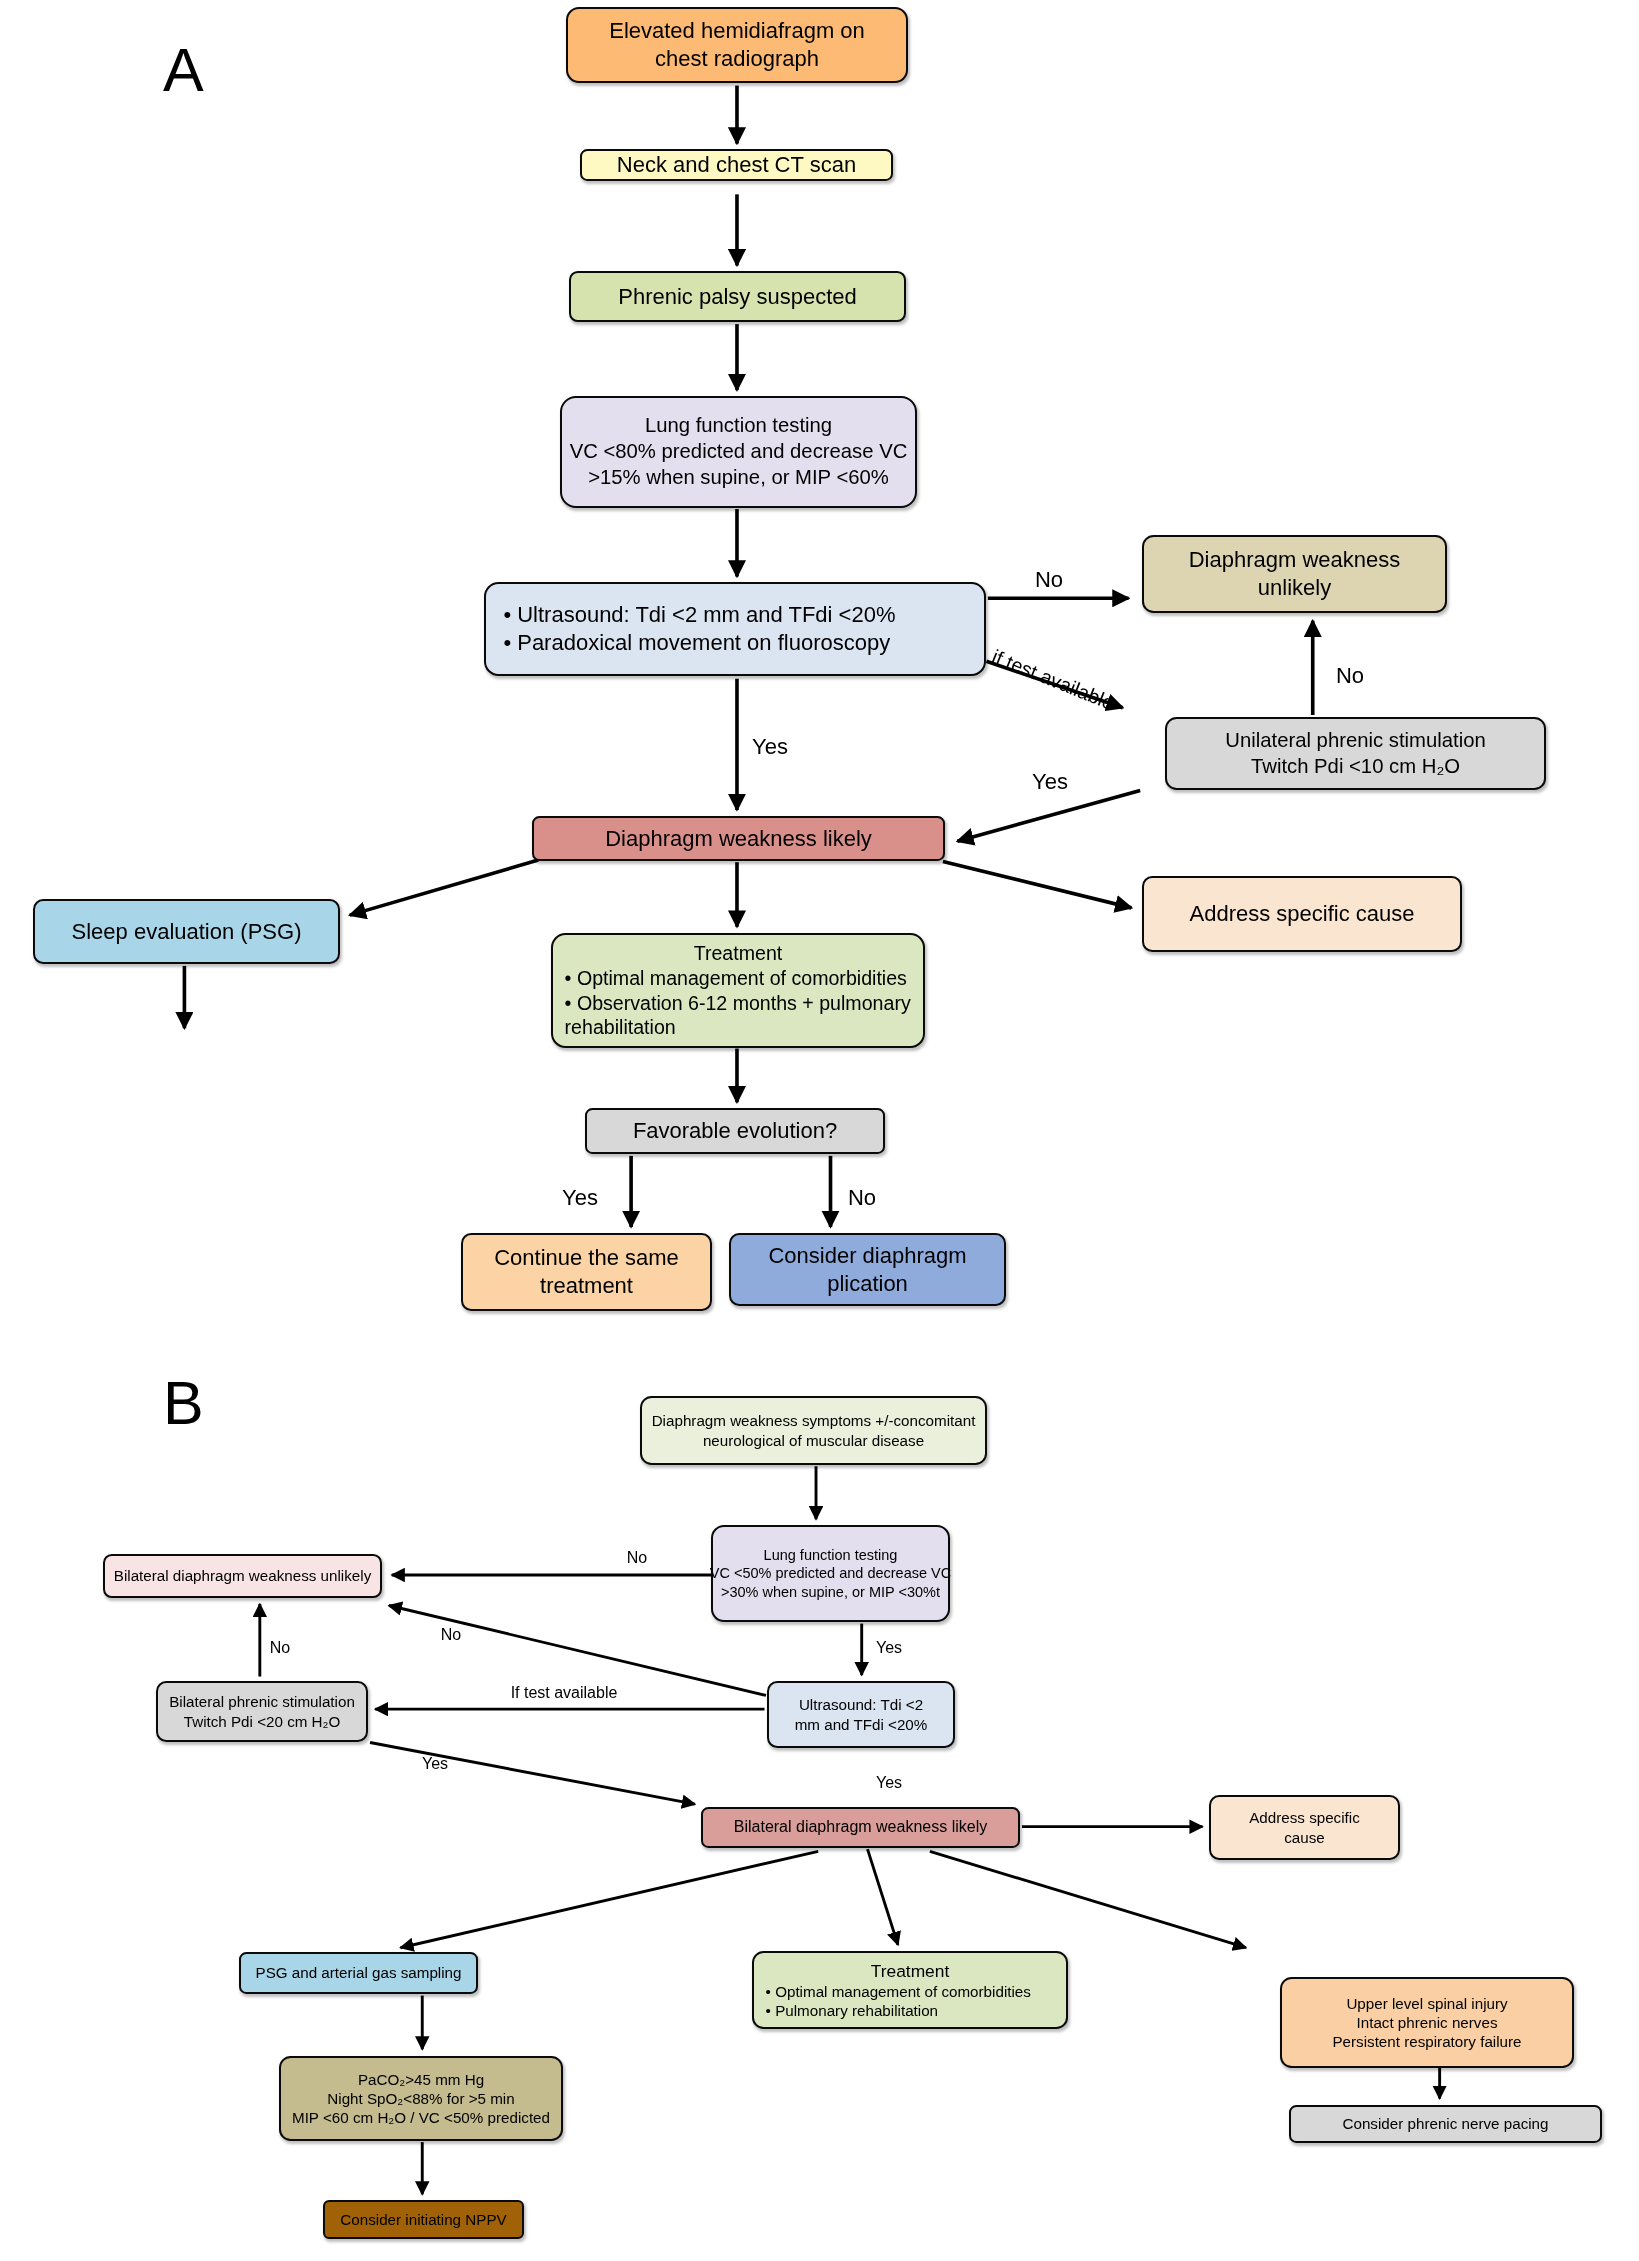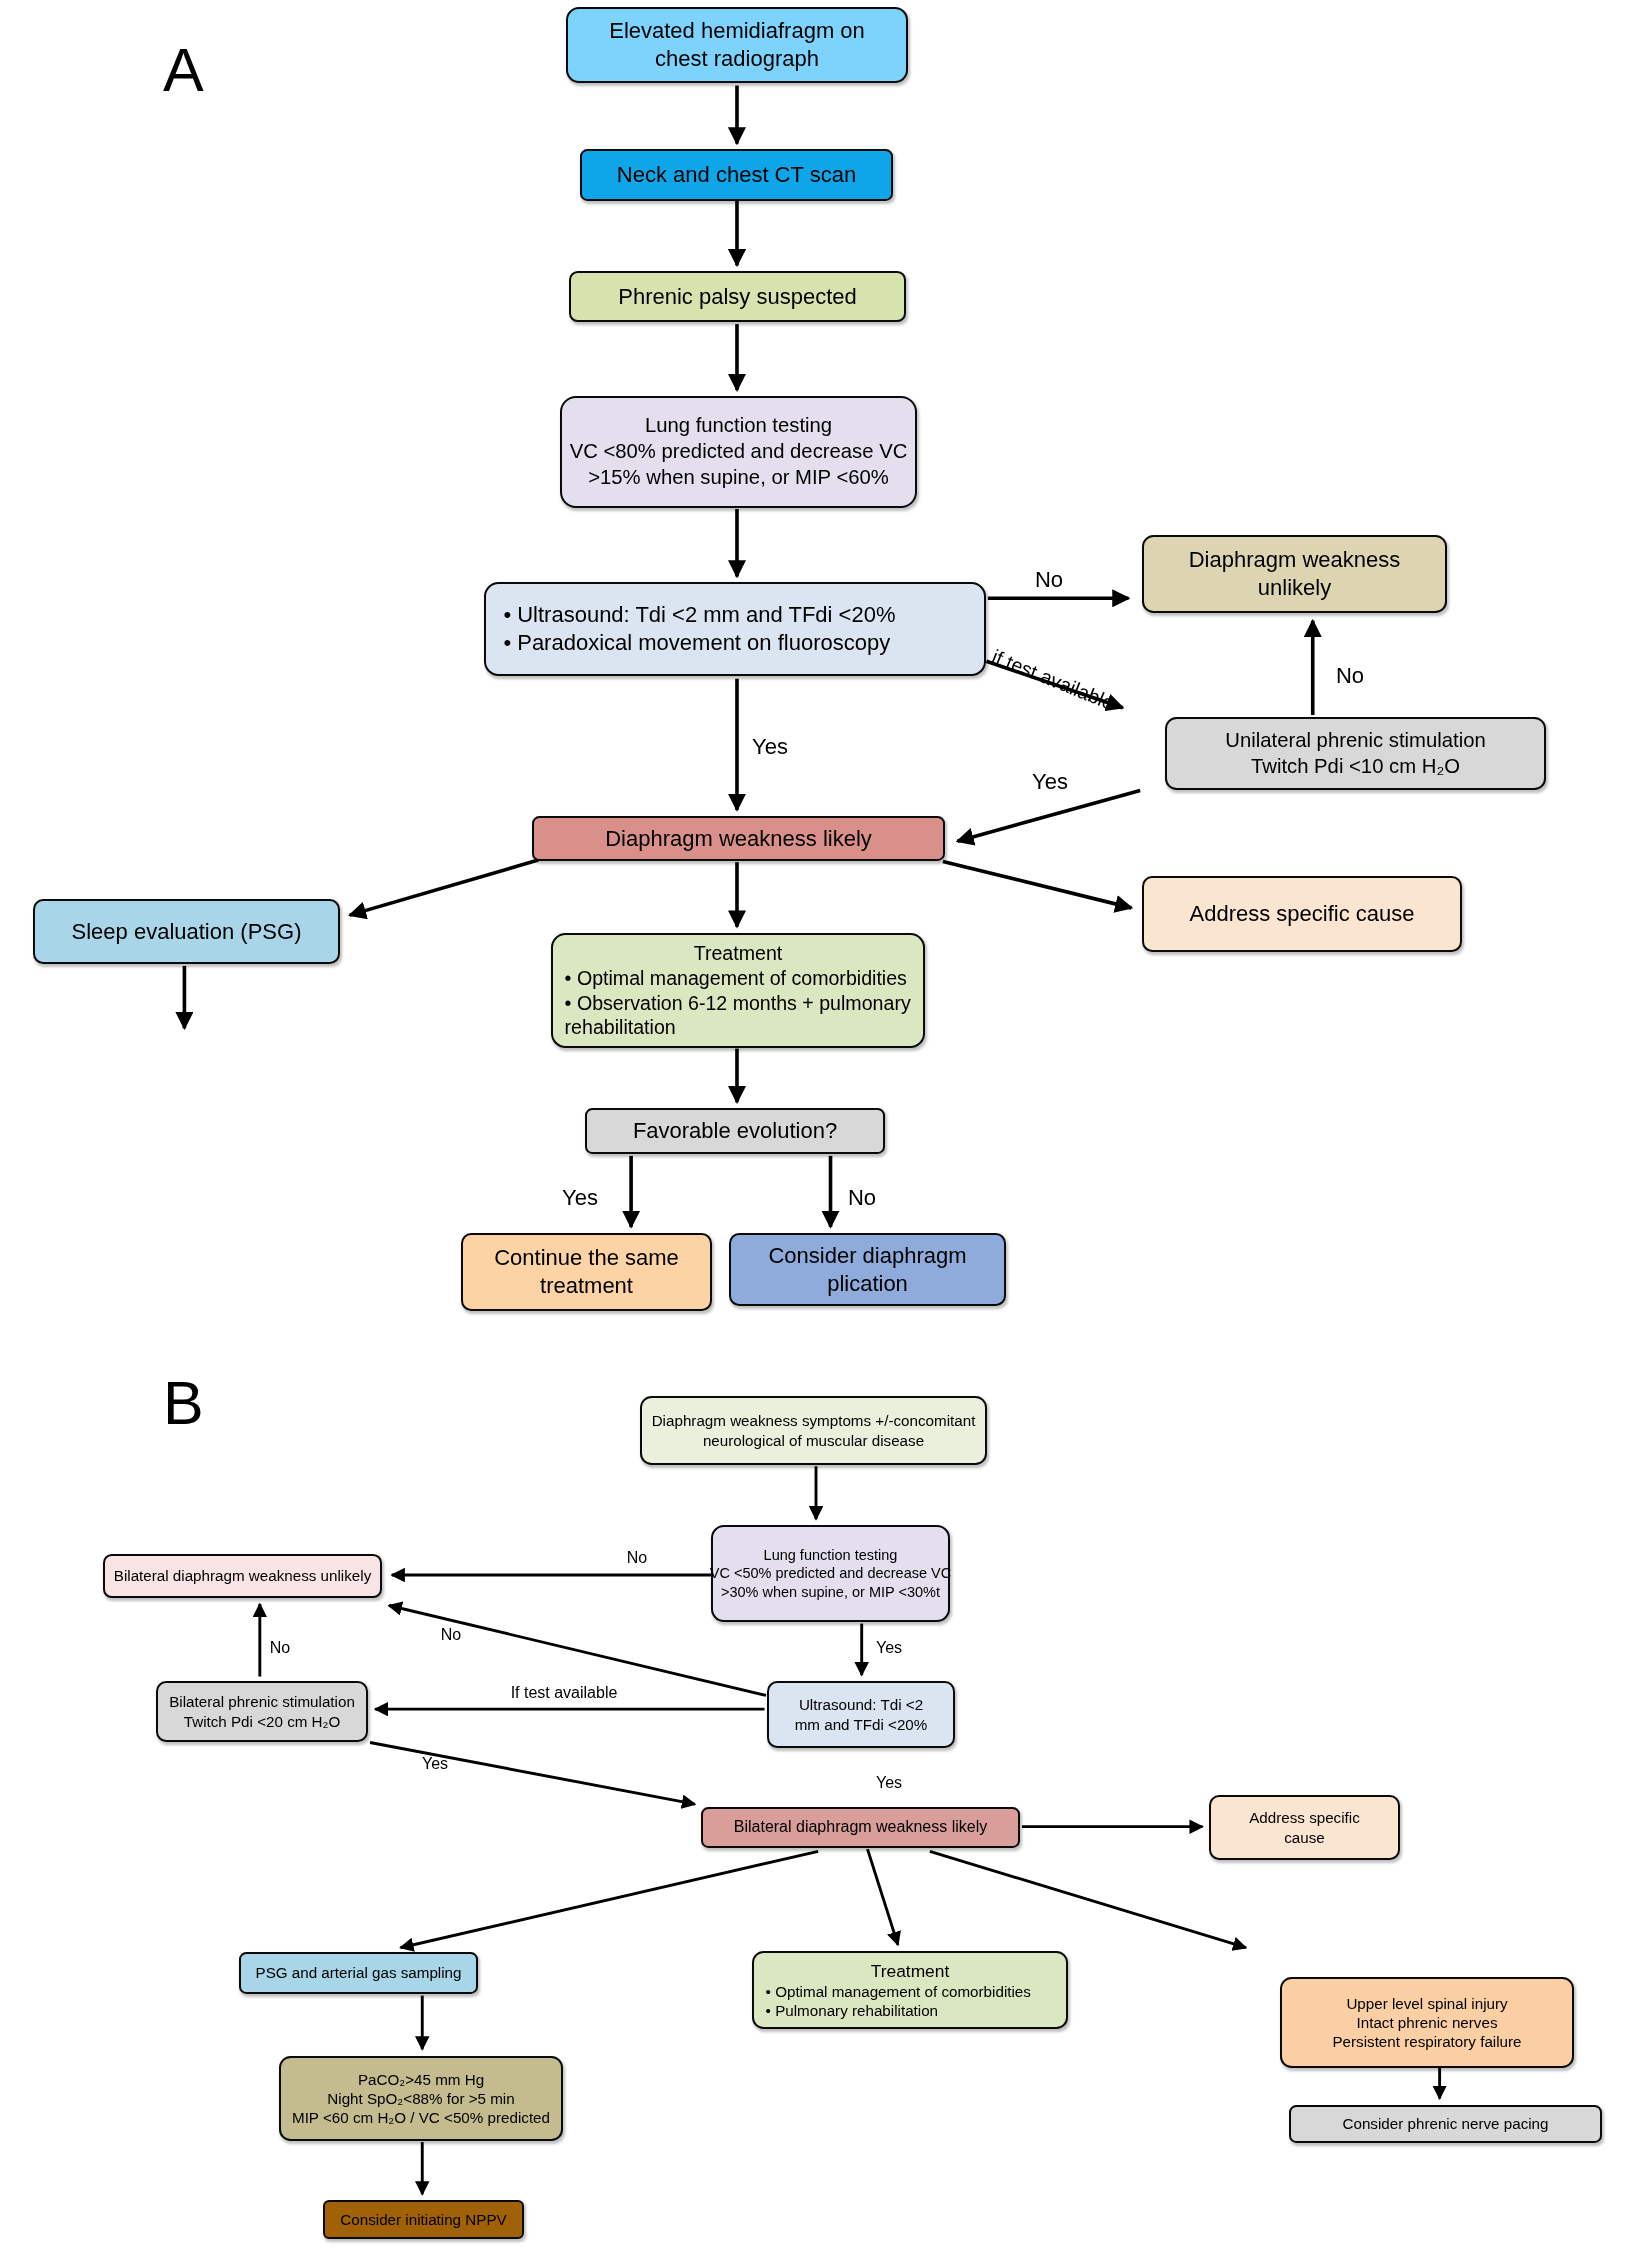--- a/index.html
+++ b/index.html
@@ -99,26 +99,26 @@
     <line x1="1128" y1="2553" x2="552" y2="2686" stroke-width="4" marker-end="url(#ah)"></line>
     <line x1="1282" y1="2553" x2="1718" y2="2686" stroke-width="4" marker-end="url(#ah)"></line>
     <line x1="582" y1="2752" x2="582" y2="2826" stroke-width="4" marker-end="url(#ah)"></line>
     <line x1="582" y1="2954" x2="582" y2="3026" stroke-width="4" marker-end="url(#ah)"></line>
     <line x1="1985" y1="2820" x2="1985" y2="2894" stroke-width="4" marker-end="url(#ah)"></line>
   </svg>
 
   <div class="panel-label" style="left:163px;top:35px;">A</div>
   <div class="panel-label" style="left:163px;top:1368px;">B</div>
 
-  <div class="node pa" style="left: 566px; top: 7.3px; width: 342px; height: 76px; border-radius: 13px; background: #7dd3fc;">
+  <div class="node pa" style="left: 566px; top: 7.3px; width: 342px; height: 76px; border-radius: 13px; background: #fdba74;">
     <div class="ln">Elevated hemidiafragm on</div>
     <div class="ln">chest radiograph</div>
   </div>
 
-  <div class="node pa" style="left: 580px; top: 149px; width: 313px; height: 52px; border-radius: 7.3px; background: #0ea5e9;">
+  <div class="node pa" style="left: 580px; top: 149px; width: 313px; height: 32px; border-radius: 7.3px; background: #fef9c3;">
     <div class="ln">Neck and chest CT scan</div>
   </div>
 
   <div class="node pa" style="left: 569px; top: 271px; width: 337px; height: 51px; border-radius: 8.7px; background: rgb(215, 227, 175);">
     <div class="ln">Phrenic palsy suspected</div>
   </div>
 
   <div class="node pa" style="left: 560px; top: 396px; width: 357px; height: 112px; border-radius: 16px; font-size: 20.3px; background: rgb(228, 223, 238);">
     <div class="ln">Lung function testing</div>
     <div class="ln">VC &lt;80% predicted and decrease VC</div>

